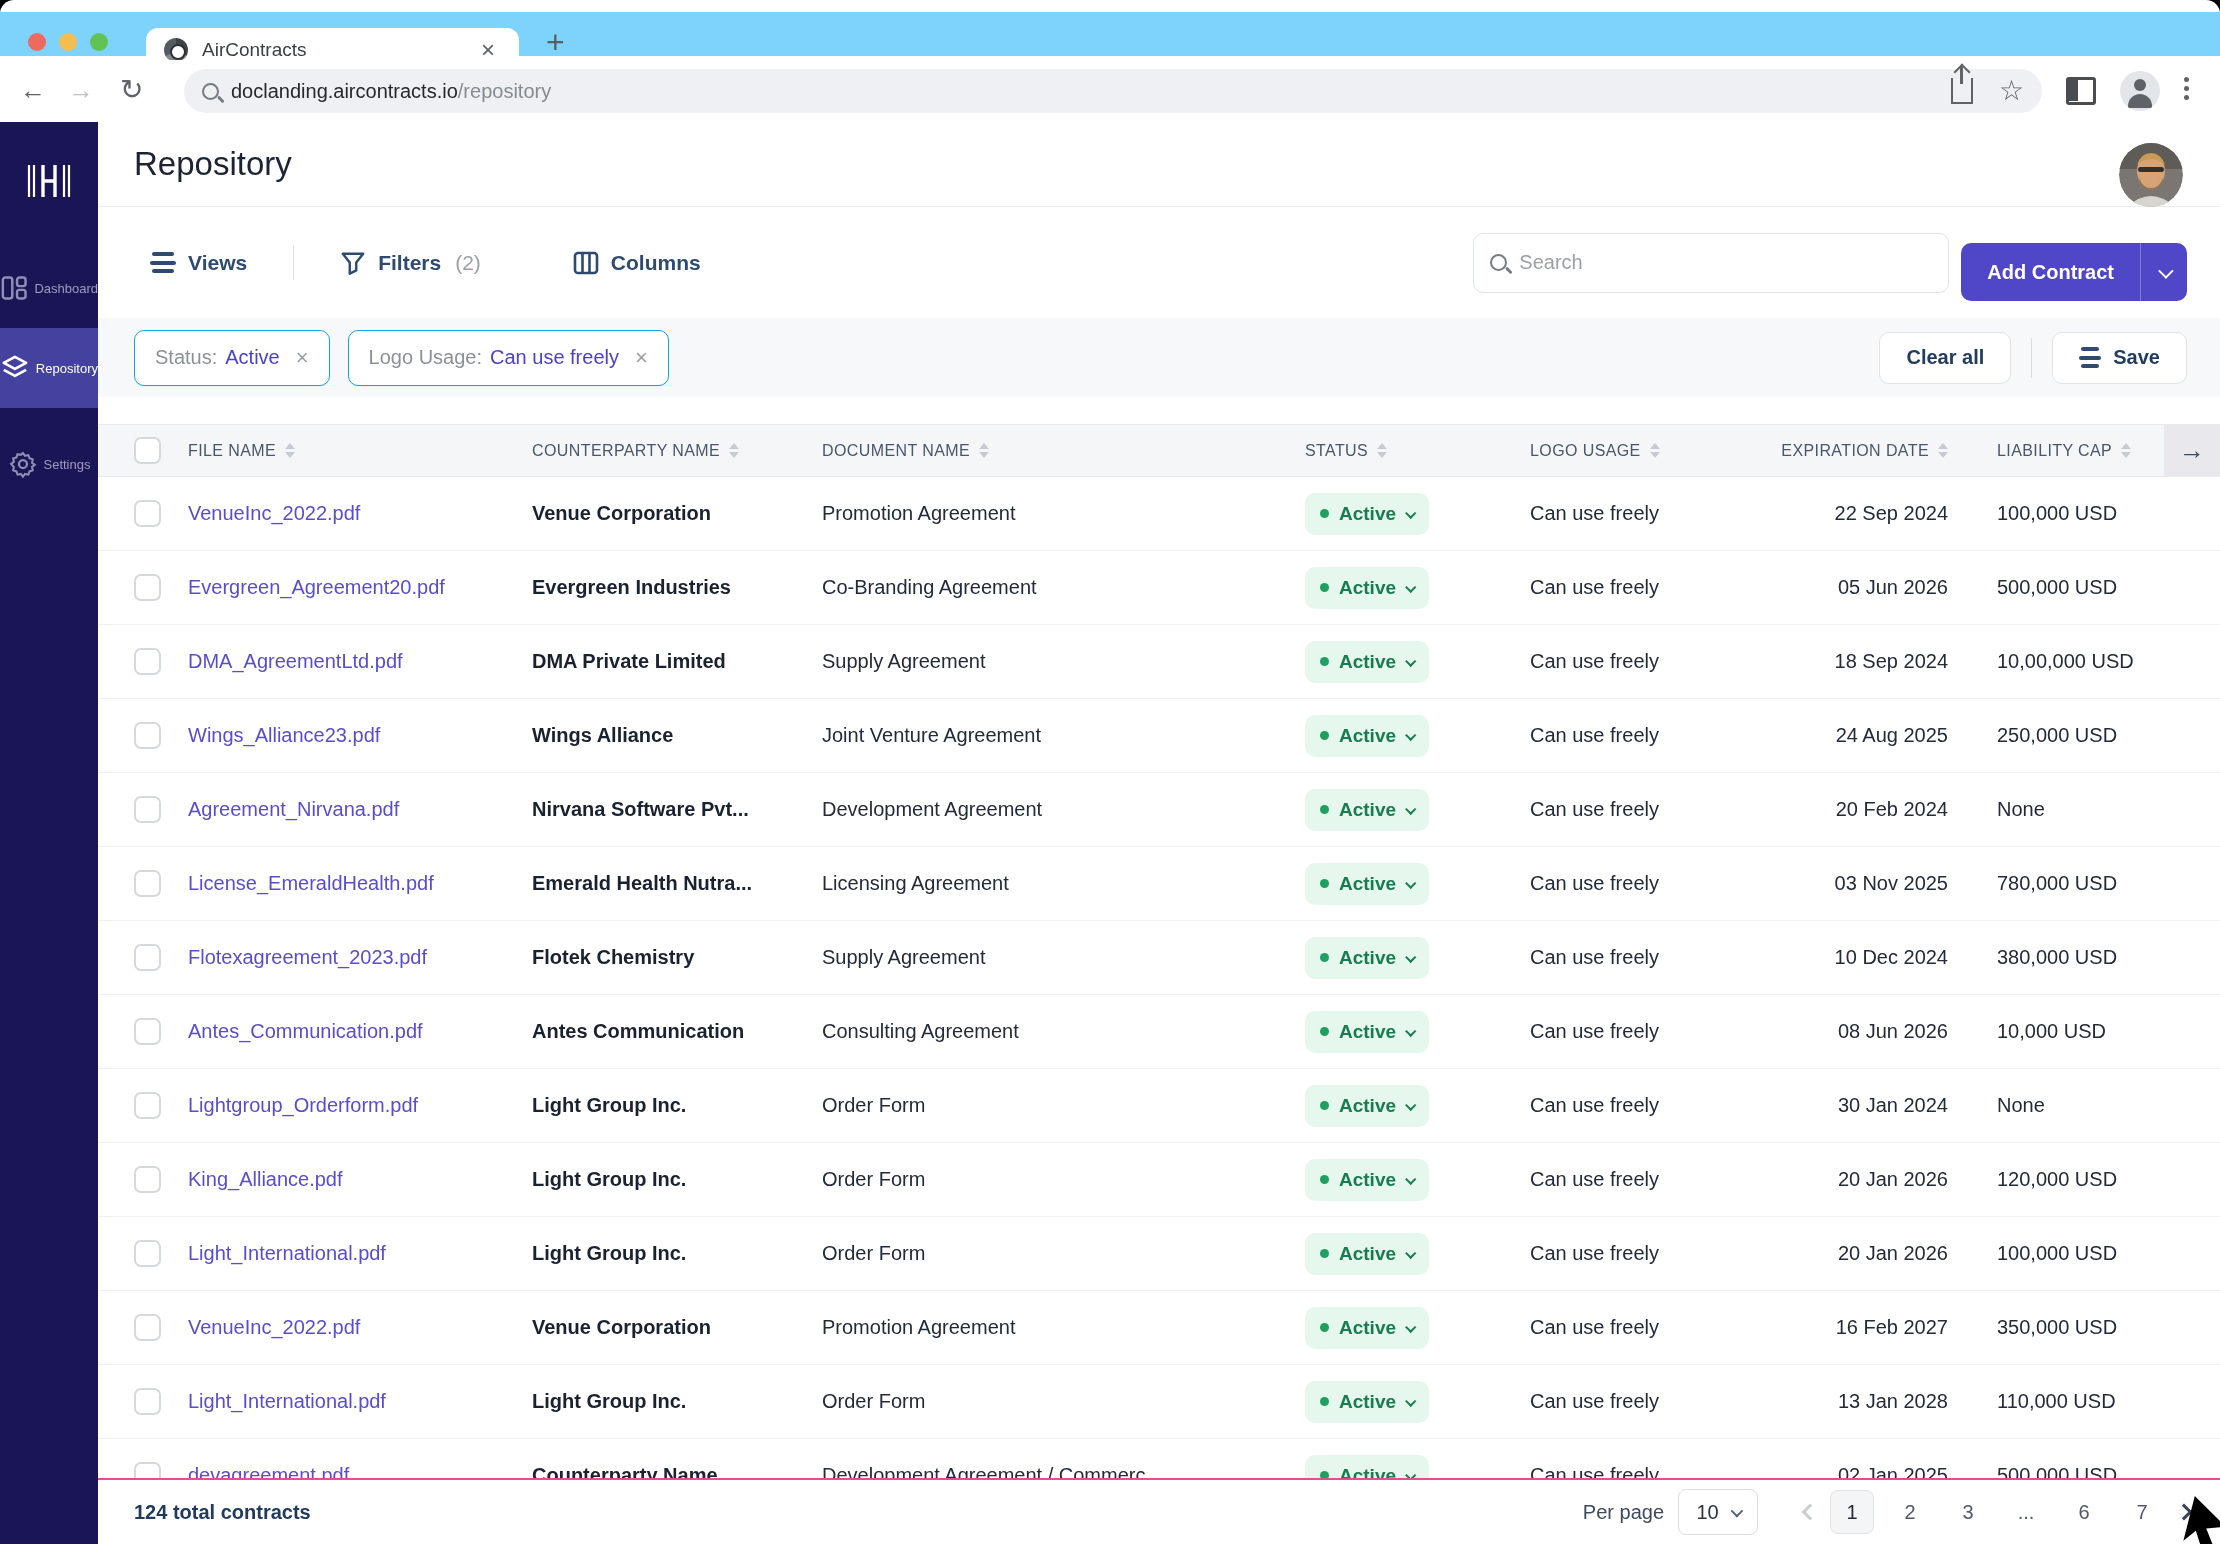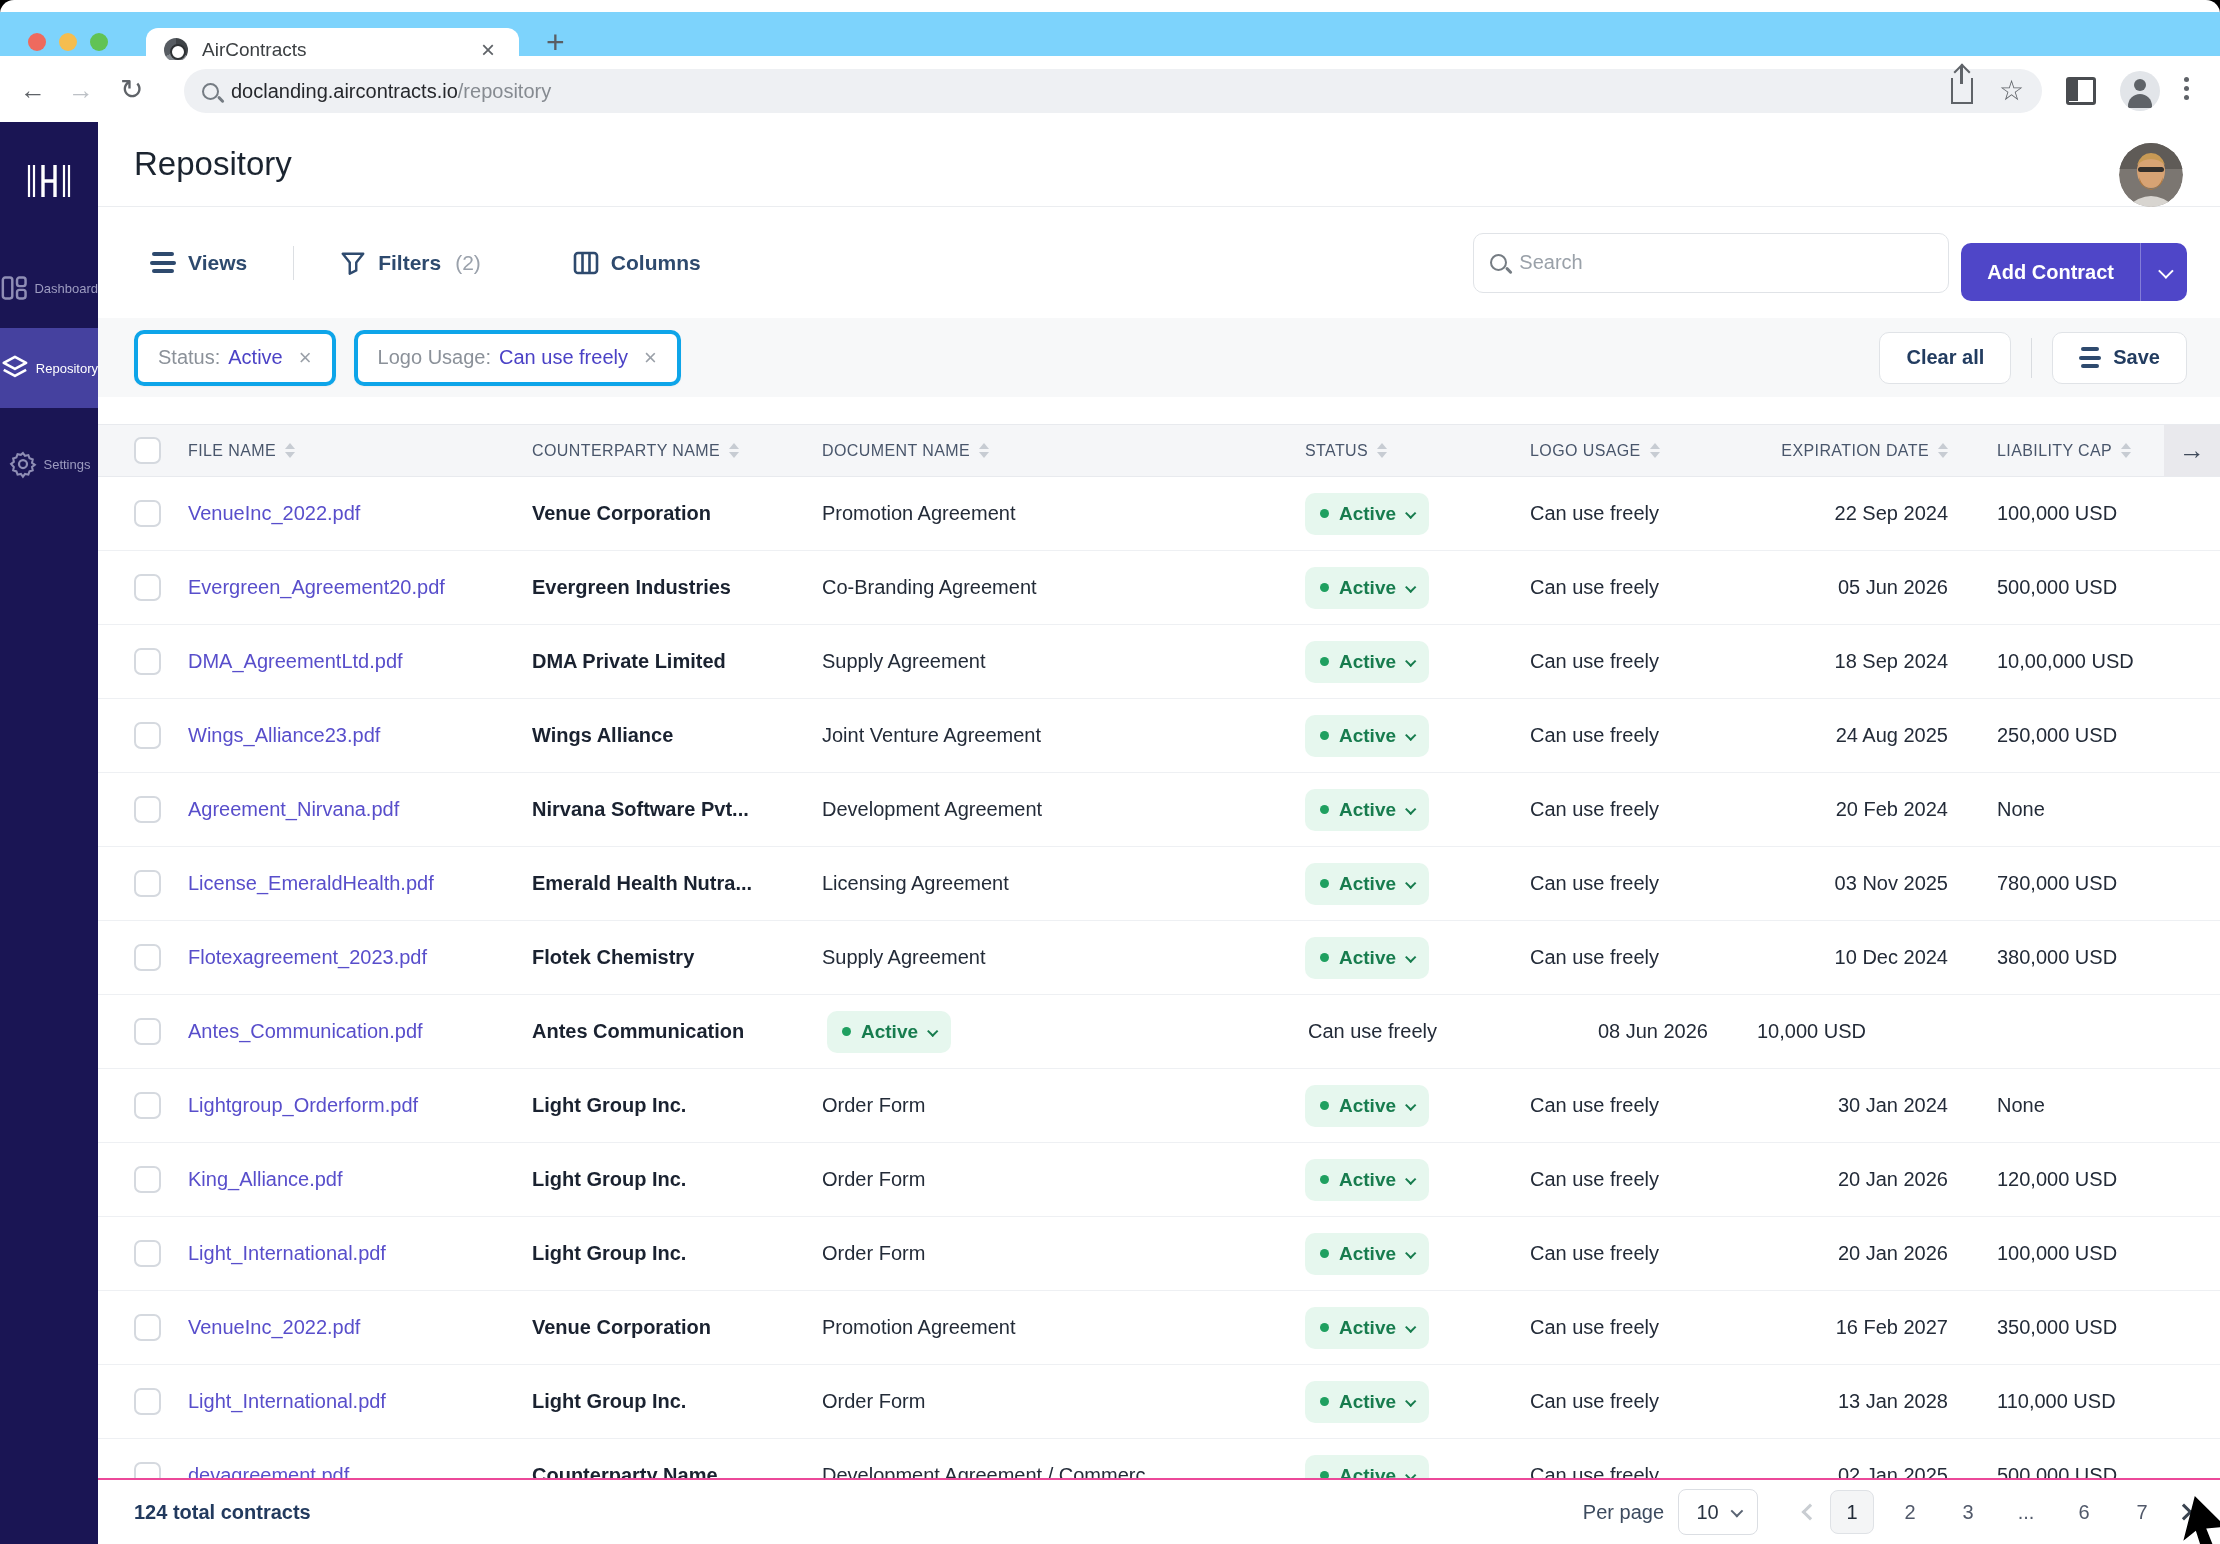--- a/index.html
+++ b/index.html
@@ -74,21 +74,21 @@
   .search input { border:none; outline:none; font-size:20px; margin-left:12px; width:100%; font-family:"Liberation Sans",sans-serif; color:#2a3442; background:transparent; }
   .search input::placeholder { color:#9aa1a9; }
   .addbtn { height:58px; background:#4f46c8; border-radius:10px; display:flex; align-items:center; color:#fff; font-size:20px; font-weight:600;margin-top:19px; }
   .addbtn .lbl { padding:0 26px; }
   .addbtn .split { width:1px; align-self:stretch; background:rgba(255,255,255,.3); }
   .addbtn .dd { width:46px; display:flex; align-items:center; justify-content:center; align-self:stretch; }
   .chev { width:11px; height:11px; border-right:2.5px solid currentColor; border-bottom:2.5px solid currentColor; transform:rotate(45deg) translateY(-2px); }
 
   
   .band { height:79px; background:#f7f8f9; display:flex; align-items:center; padding-left:36px; position:relative; }
-  .chip { height:56px; background:#fff; border:4px solid #0ea5e9; border-radius:10px; display:flex; align-items:center; padding:12px 20px; margin-right:18px; font-size:20px; box-shadow:0 1px 2px rgba(20,30,60,.04); }
+  .chip { height:56px; background:#fff; border:1px solid #0ea5e9; border-radius:10px; display:flex; align-items:center; padding:12px 20px; margin-right:18px; font-size:20px; box-shadow:0 1px 2px rgba(20,30,60,.04); }
   .chip .cl { color:#8b9199; margin-right:8px; }
   .chip .cv { color:#4b42c6; font-weight:500; }
   .chip .cx { color:#9aa0a8; font-size:22px; margin-left:16px; line-height:1; }
   .band-right { position:absolute; right:33px; display:flex; align-items:center; }
   .ghostbtn { height:52px; background:#fff; border:1px solid #e0e3e7; border-radius:10px; display:flex; align-items:center; gap:12px; padding:0 26px; font-size:20px; font-weight:600; color:#223c60; }
   .band-div { width:1px; height:40px; background:#d9dce0; margin:0 20px; }
   .bars.sm i { height:4px; } .bars.sm i:nth-child(1){width:18px;} .bars.sm i:nth-child(2){width:22px;} .bars.sm i:nth-child(3){width:18px;}
   .gap { height:27px; background:#fff; }
 
   
@@ -499,20 +499,21 @@
             <div></div>
           </div>
           <div class="row grid">
             <div class="cell c-check">
               <span class="cb"></span>
             </div>
             <div class="cell c-file">
               <a class="filelink" href="#">Antes_Communication.pdf</a>
             </div>
             <div class="cell c-cp cpname">Antes Communication</div>
+            <div class="cell c-doc">Consulting Agreement</div>
             <div class="cell c-status">
               <span class="pill">
                 <span class="dot"></span>
                 <span>Active</span>
                 <span class="chev"></span>
               </span>
             </div>
             <div class="cell c-logo">Can use freely</div>
             <div class="cell c-exp">08 Jun 2026</div>
             <div class="cell c-liab">10,000 USD</div>

